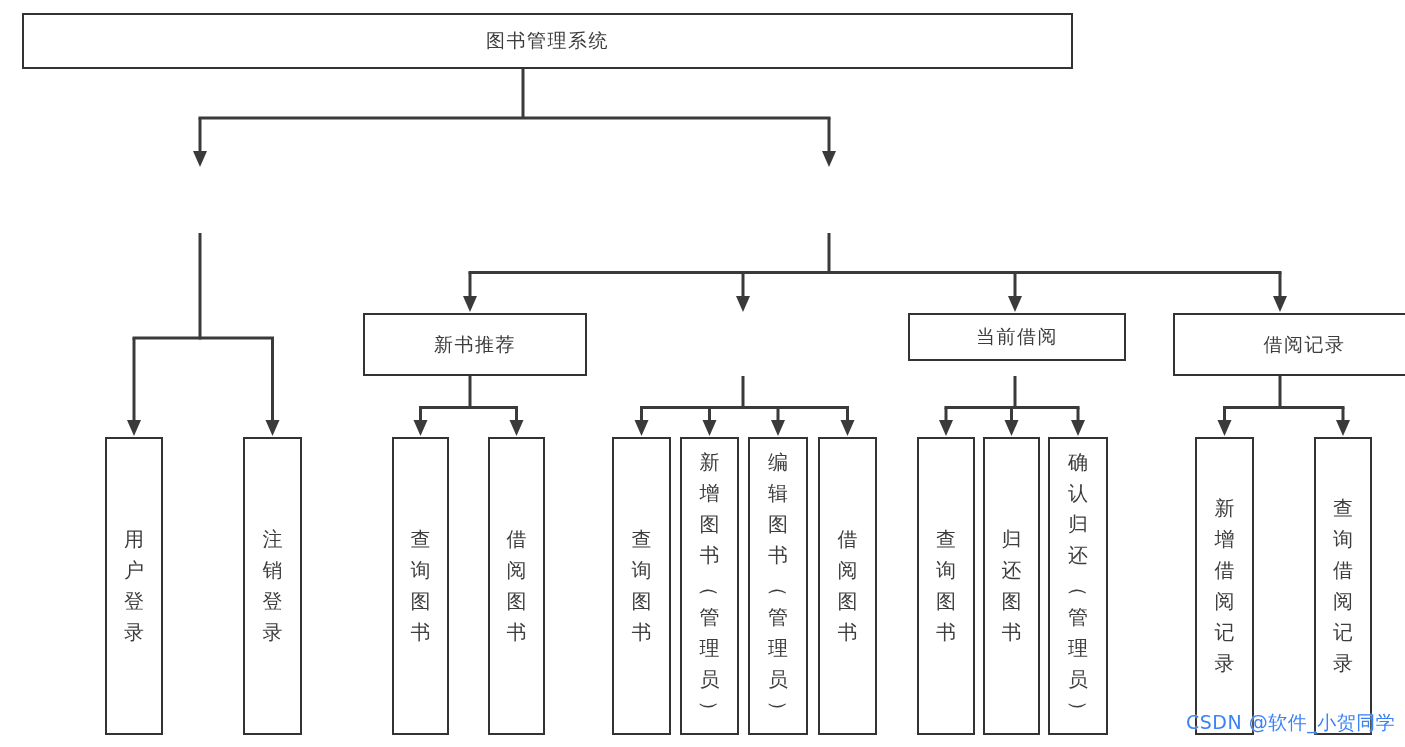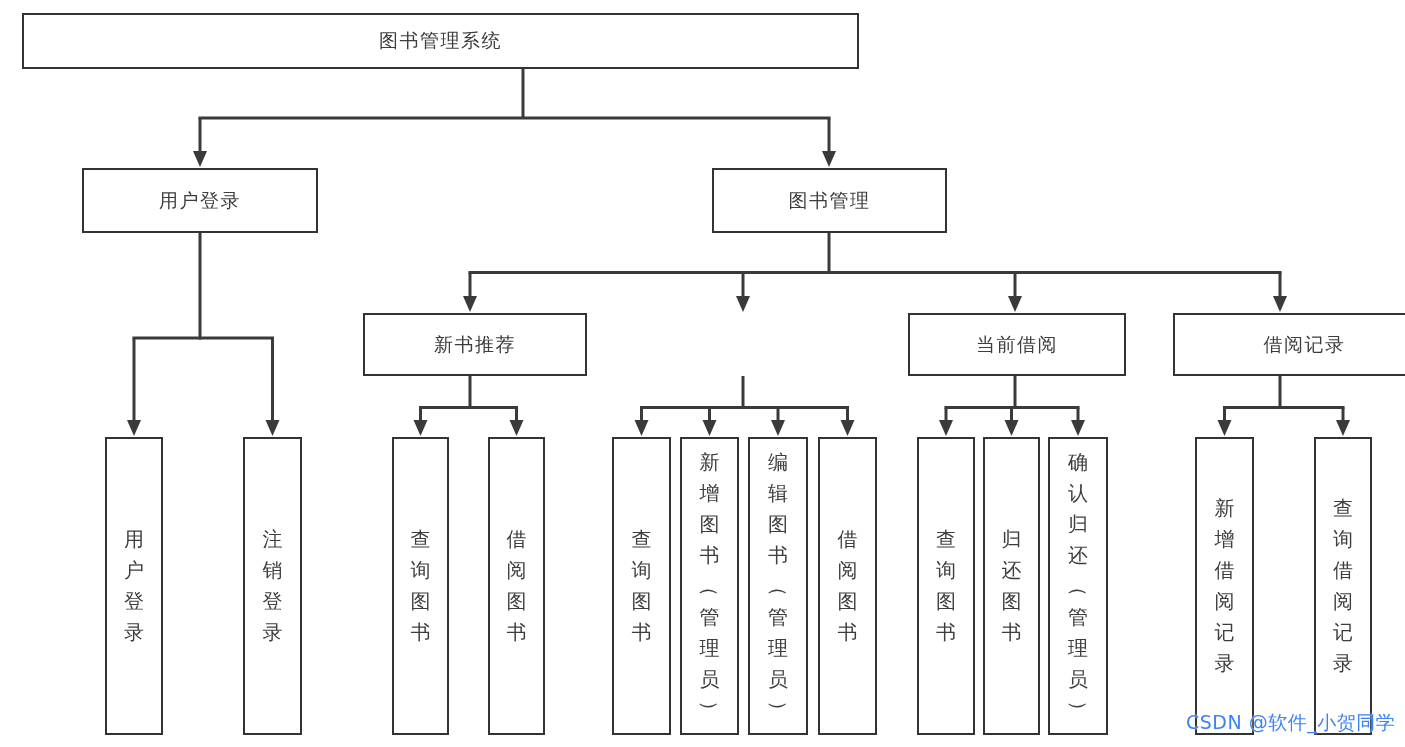--- a/index.html
+++ b/index.html
@@ -85,35 +85,29 @@
     <path class="tri" d="M1004.5 420 L1018.5 420 L1011.5 436 Z"></path>
     <path class="tri" d="M1071 420 L1085 420 L1078 436 Z"></path>
 
     <path class="ln" d="M1223 407.5 H1344.5"></path>
     <path class="ln" d="M1224.5 407.5 V421"></path>
     <path class="ln" d="M1343 407.5 V421"></path>
     <path class="tri" d="M1217.5 420 L1231.5 420 L1224.5 436 Z"></path>
     <path class="tri" d="M1336 420 L1350 420 L1343 436 Z"></path>
   </svg>
 
-  <div class="box" style="left:22px;top:13px;width:837px;height:56px;">
+  <div class="box" style="left:22px;top:13px;width:1051px;height:56px;">
     <span class="hlabel">图书管理系统</span>
   </div>
 
-  <div class="box" style="left:82px;top:168px;width:236px;height:65px;">
-    <span class="hlabel">用户登录</span>
-  </div>
-  <div class="box" style="left:712px;top:168px;width:235px;height:65px;">
-    <span class="hlabel">图书管理</span>
-  </div>
 
   <div class="box" style="left:363px;top:313px;width:224px;height:63px;">
     <span class="hlabel">新书推荐</span>
   </div>
-  <div class="box" style="left:908px;top:313px;width:218px;height:63px;">
+  <div class="box" style="left:908px;top:313px;width:218px;height:48px;">
     <span class="hlabel">当前借阅</span>
   </div>
   <div class="box" style="left:1173px;top:313px;width:263px;height:63px;">
     <span class="hlabel">借阅记录</span>
   </div>
 
   <div class="box vbox" style="left:105px;top:437px;width:58px;height:298px;">
       <span class="vchar">用</span>
       <span class="vchar">户</span>
       <span class="vchar">登</span>

